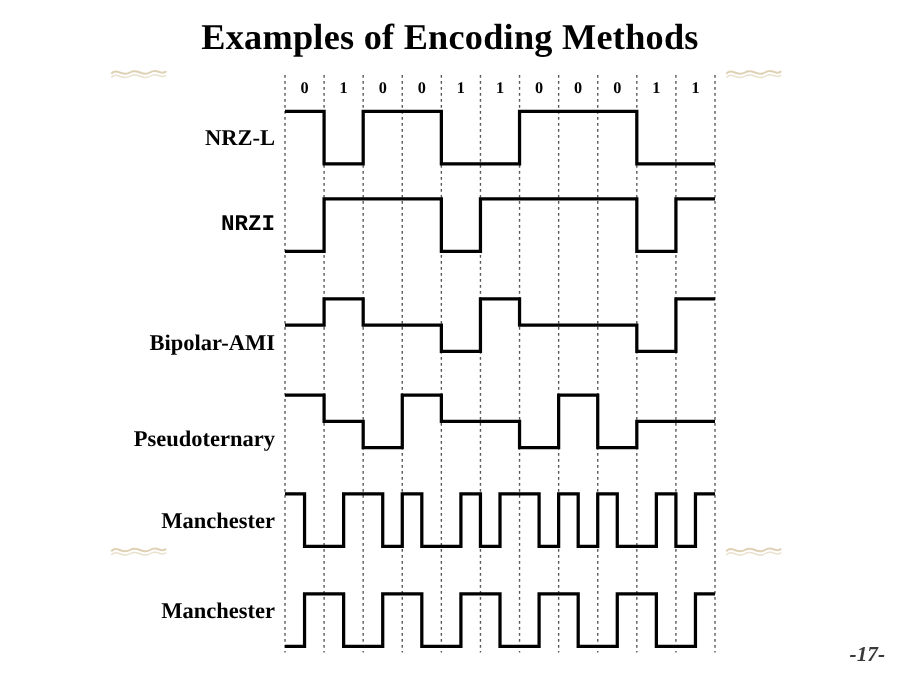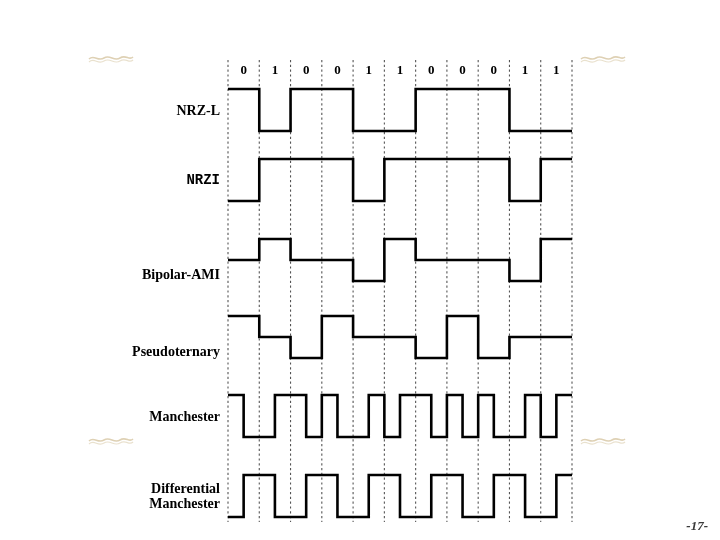--- a/index.html
+++ b/index.html
@@ -30,35 +30,35 @@
     pointer-events:none;
   }
   .sq-tl{left:88px;top:52px;}
   .sq-tr{left:580px;top:52px;}
   .sq-bl{left:88px;top:434px;}
   .sq-br{left:580px;top:434px;}
 
   .pagenum{
     position:absolute;
     right:12px;bottom:6px;
-    font-size:13px;
+    font-size:17px;
     font-style:italic;
     font-weight:bold;
     color:#3a3a3a;
   }
 
   
   #diagram{
     position:absolute;
     left:0;top:0;width:720px;height:540px;
   }
   .rowlabel{
     position:absolute;
     text-align:right;
-    font-size:14px;
+    font-size:18px;
     font-weight:bold;
     color:#000;
     line-height:15px;
     right:500px;            
     width:180px;
   }
   .bitlabel{
     position:absolute;
     top:62px;
     width:32px;
@@ -67,20 +67,21 @@
     font-weight:bold;
     color:#000;
   }
   svg{position:absolute;left:0;top:0;}
 </style>
 </head>
 <body>
 
 <div id="slide">
 
+  <div class="title">Examples of Encoding Methods</div>
 
   <svg class="squiggle sq-tl" viewBox="0 0 46 12">
     <path d="M1 7 C6 2,10 10,16 6 C22 2,26 10,32 6 C38 2,41 9,45 5" fill="none" stroke="#d9c9a8" stroke-width="1.6"></path>
     <path d="M1 10 C6 5,10 13,16 9 C22 5,26 13,32 9 C38 5,41 12,45 8" fill="none" stroke="#e6dcc6" stroke-width="1.2"></path>
   </svg>
   <svg class="squiggle sq-tr" viewBox="0 0 46 12">
     <path d="M1 7 C6 2,10 10,16 6 C22 2,26 10,32 6 C38 2,41 9,45 5" fill="none" stroke="#d9c9a8" stroke-width="1.6"></path>
     <path d="M1 10 C6 5,10 13,16 9 C22 5,26 13,32 9 C38 5,41 12,45 8" fill="none" stroke="#e6dcc6" stroke-width="1.2"></path>
   </svg>
   <svg class="squiggle sq-bl" viewBox="0 0 46 12">
@@ -136,20 +137,19 @@
         <div class="rowlabel" style="top: 267px;">
           <div>Bipolar-AMI</div>
         </div>
         <div class="rowlabel" style="top: 344px;">
           <div>Pseudoternary</div>
         </div>
         <div class="rowlabel" style="top: 409px;">
           <div>Manchester</div>
         </div>
         <div class="rowlabel" style="top: 481px;">
-          <div>Differential</div>
           <div>Manchester</div>
         </div>
       </div>
   </div>
 
   <div class="pagenum">-17-</div>
 </div>
 
 </body></html>

